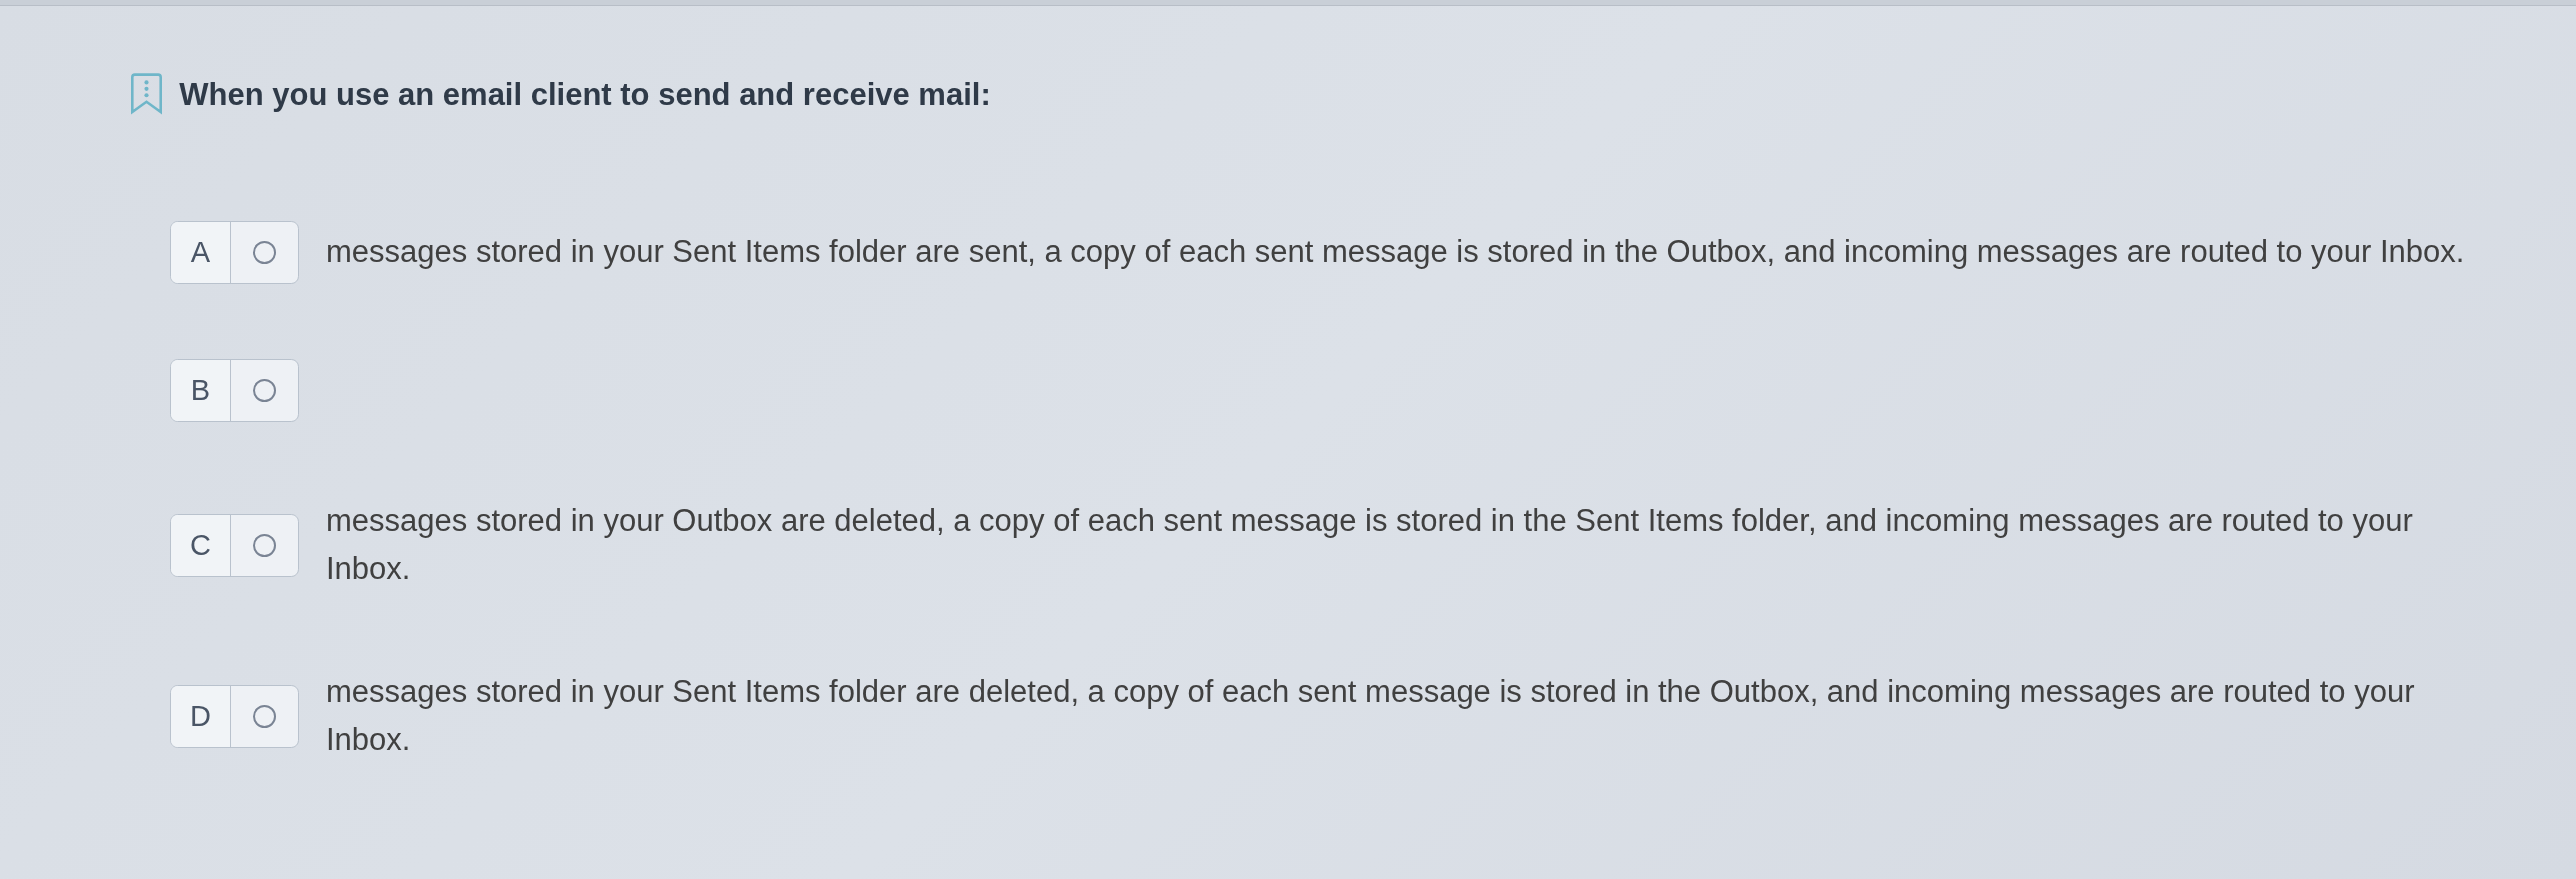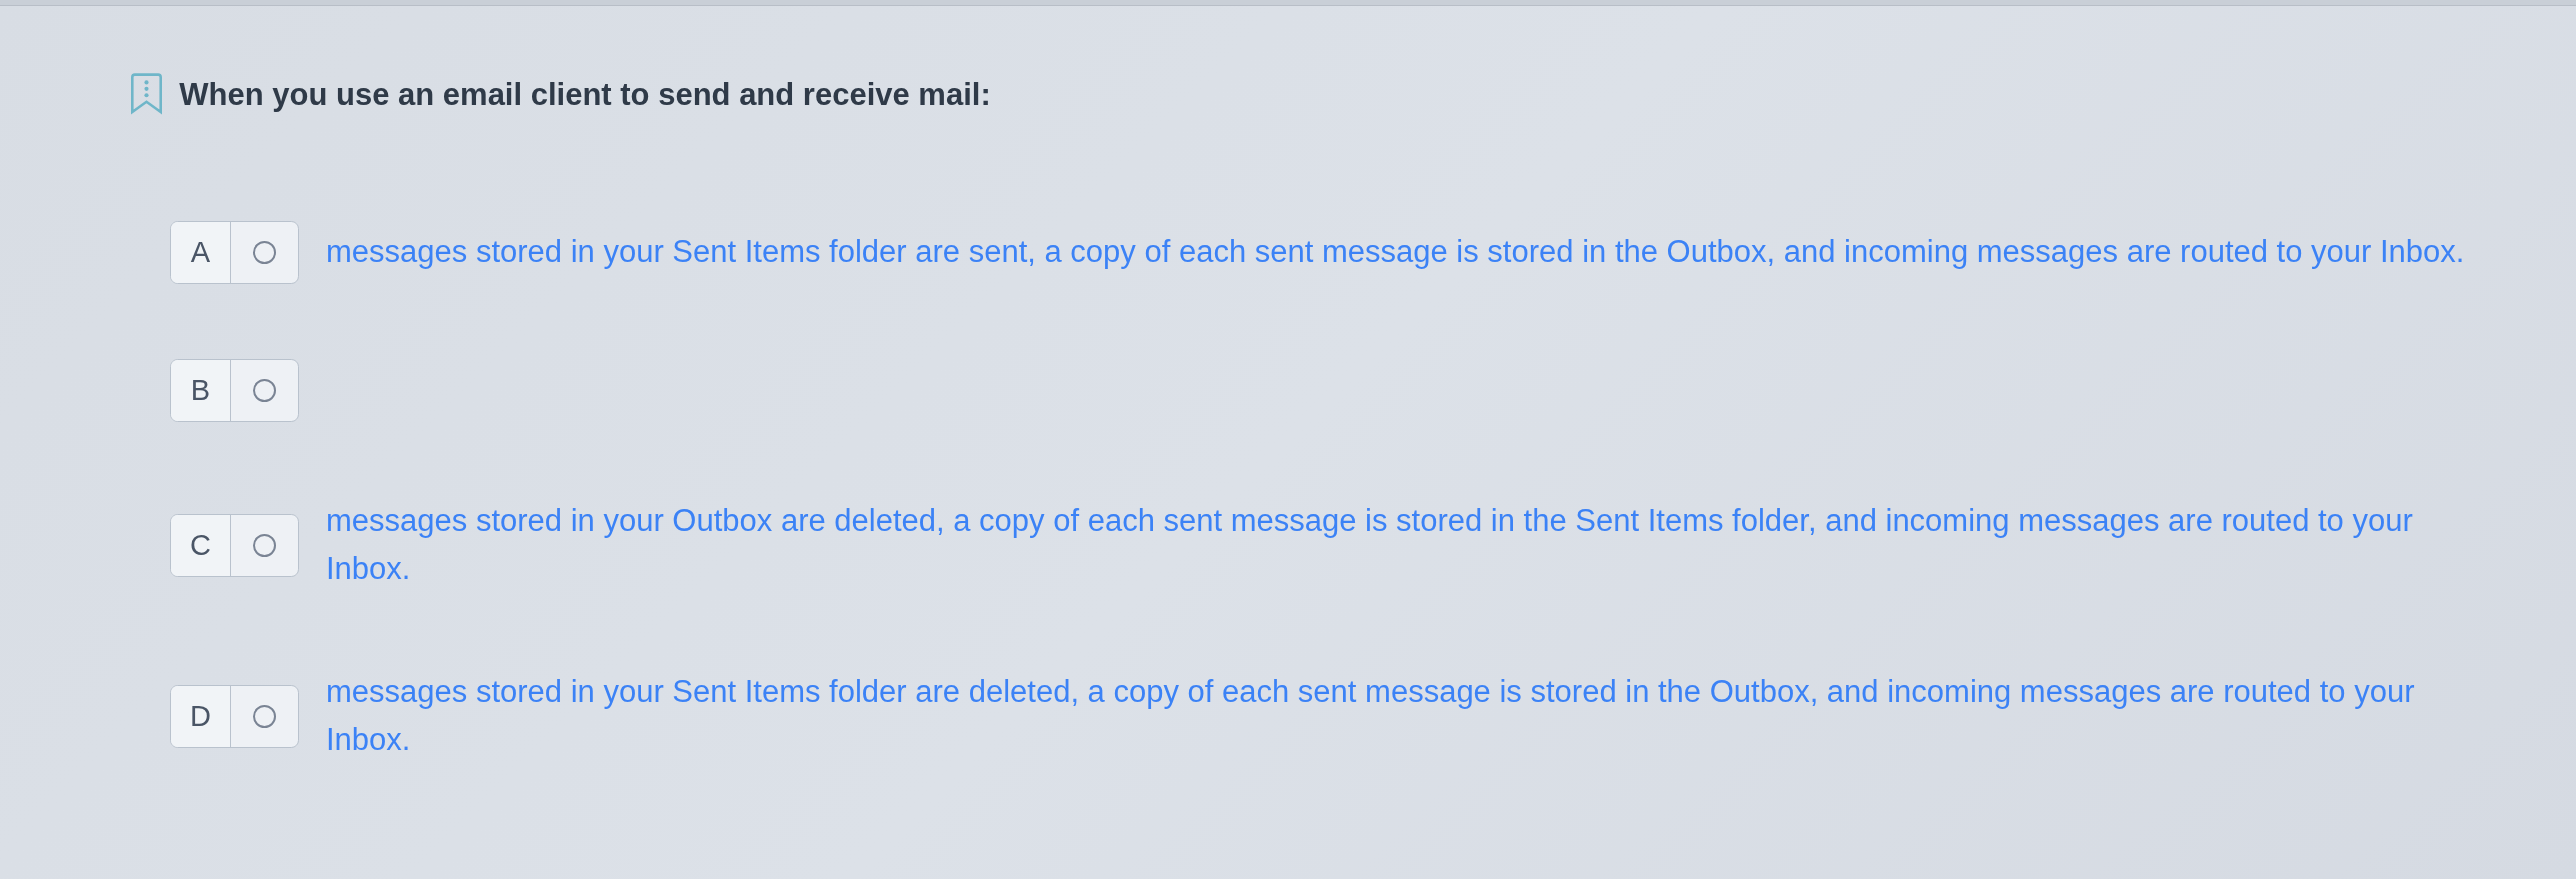--- a/index.html
+++ b/index.html
@@ -93,21 +93,21 @@
   .option-radio .circle {
     width: 23px;
     height: 23px;
     border: 2.4px solid #7a8494;
     border-radius: 50%;
     background: transparent;
   }
 
   .option-text {
     font-size: 31px;
-    color: #3b82f6;
+    color: #404040;
     line-height: 1.55;
     max-width: 2212px;
   }
 </style>
 </head>
 <body>
 
 <div class="top-strip"></div>
 
 <div class="question-area">

